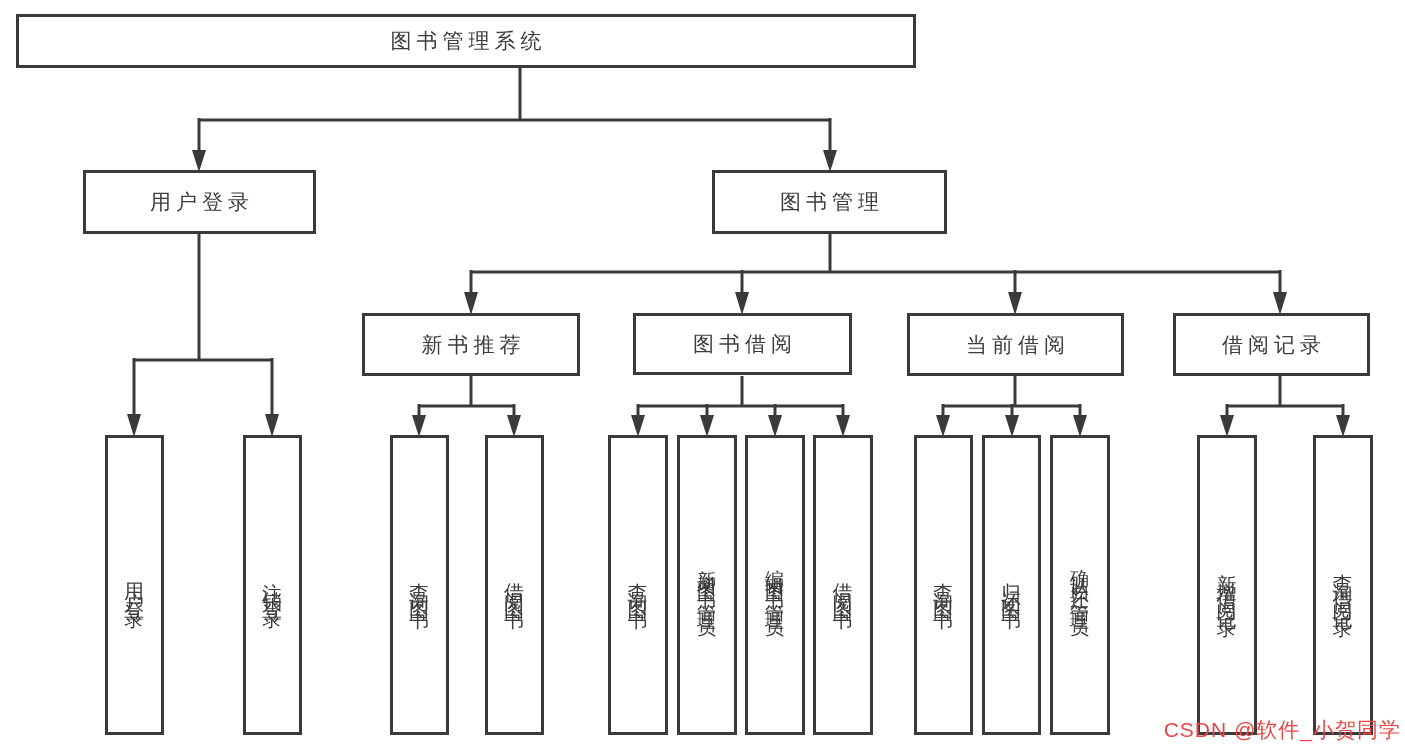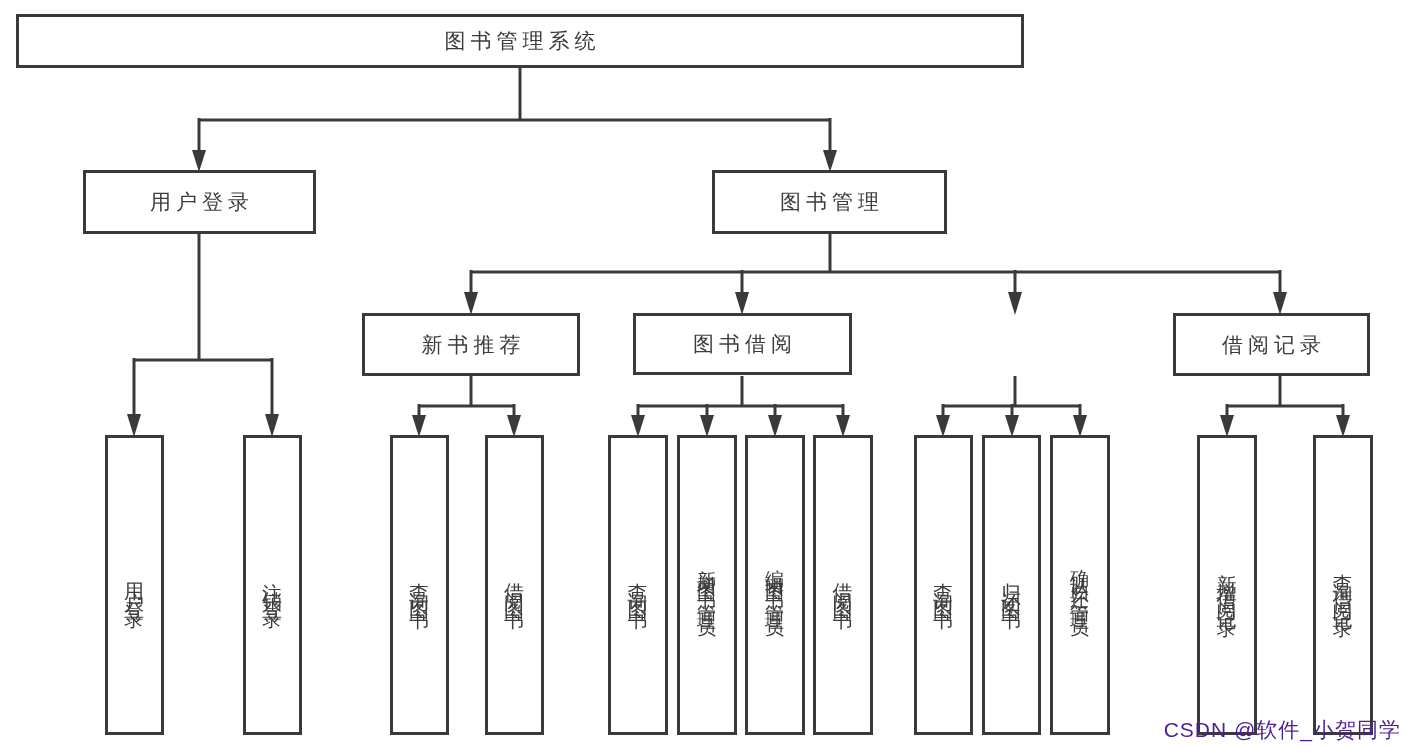--- a/index.html
+++ b/index.html
@@ -49,21 +49,21 @@
   }
   .v-box.long {
     letter-spacing: 7px;
     font-size: 19px;
   }
   #watermark {
     position: absolute;
     top: 716px;
     right: 4px;
     font-size: 21px;
-    color: #4c1d95;
+    color: #ef4444;
     letter-spacing: 1px;
     z-index: 2;
     white-space: nowrap;
   }
 </style>
 </head>
 <body>
 
 <div id="stage">
 
@@ -130,27 +130,28 @@
       <polygon points="768,415 782,415 775,437"></polygon>
       <polygon points="836,415 850,415 843,437"></polygon>
       <polygon points="936,415 950,415 943,437"></polygon>
       <polygon points="1005,415 1019,415 1012,437"></polygon>
       <polygon points="1073,415 1087,415 1080,437"></polygon>
       <polygon points="1220,415 1234,415 1227,437"></polygon>
       <polygon points="1336,415 1350,415 1343,437"></polygon>
     </g>
   </svg>
 
-  <div class="box h-box" style="left:16px; top:14px; width:1008px; height:54px">图书管理系统</div>
+  <div class="box h-box" style="left:16px; top:14px; width:900px; height:54px">图书管理系统</div>
 
   <div class="box h-box" style="left:83px; top:170px; width:233px; height:64px">用户登录</div>
   <div class="box h-box" style="left:362px; top:313px; width:218px; height:63px">新书推荐</div>
 
   <div class="box h-box" style="left:712px; top:170px; width:235px; height:64px">图书管理</div>
   <div class="box h-box" style="left:633px; top:313px; width:219px; height:62px">图书借阅</div>
+  <div class="box h-box" style="left:907px; top:313px; width:217px; height:63px">当前借阅</div>
   <div class="box h-box" style="left:1173px; top:313px; width:197px; height:63px">借阅记录</div>
 
   <div class="box v-box" style="left:105px; top:435px; width:59px; height:300px">用户登录</div>
   <div class="box v-box" style="left:243px; top:435px; width:59px; height:300px">注销登录</div>
 
   <div class="box v-box" style="left:390px; top:435px; width:59px; height:300px">查询图书</div>
   <div class="box v-box" style="left:485px; top:435px; width:59px; height:300px">借阅图书</div>
 
   <div class="box v-box" style="left:608px; top:435px; width:60px; height:300px">查询图书</div>
   <div class="box v-box long" style="left:677px; top:435px; width:60px; height:300px">新增图书（管理员）</div>

